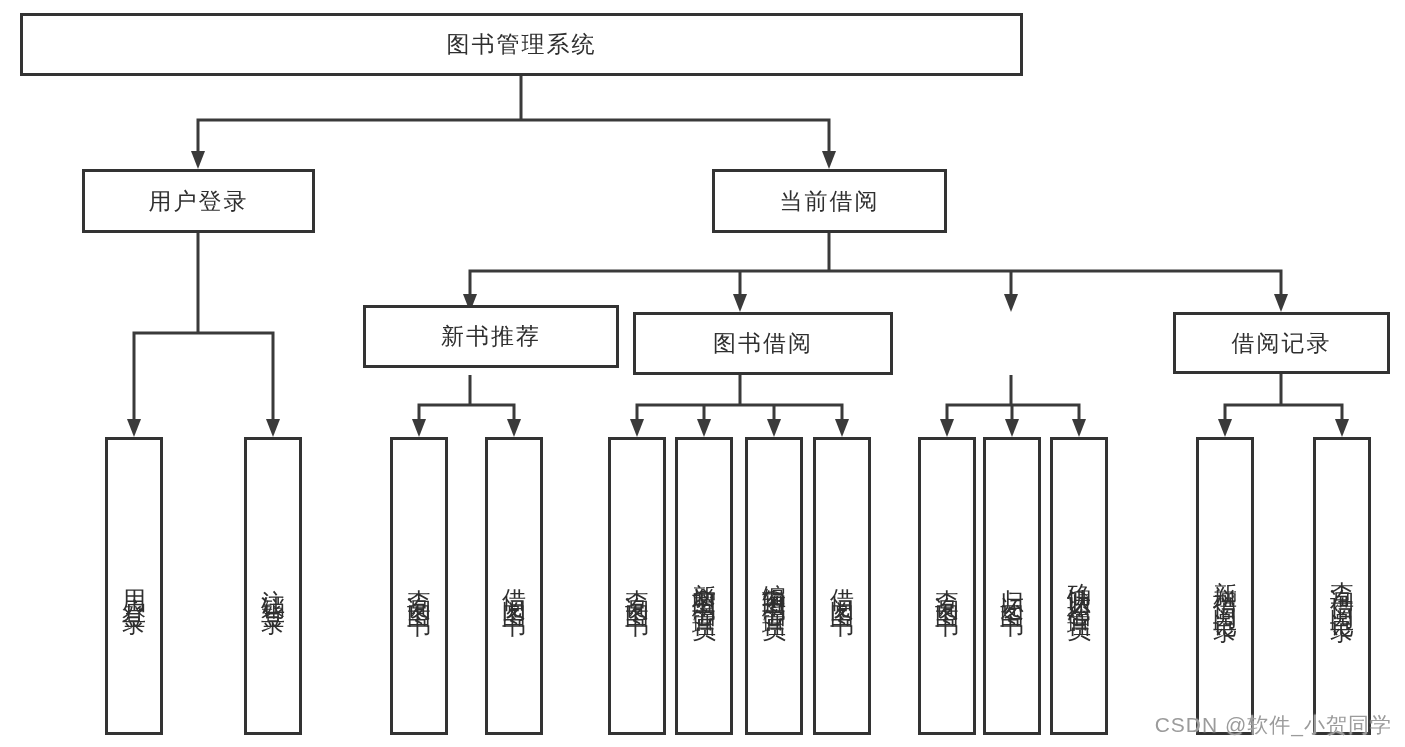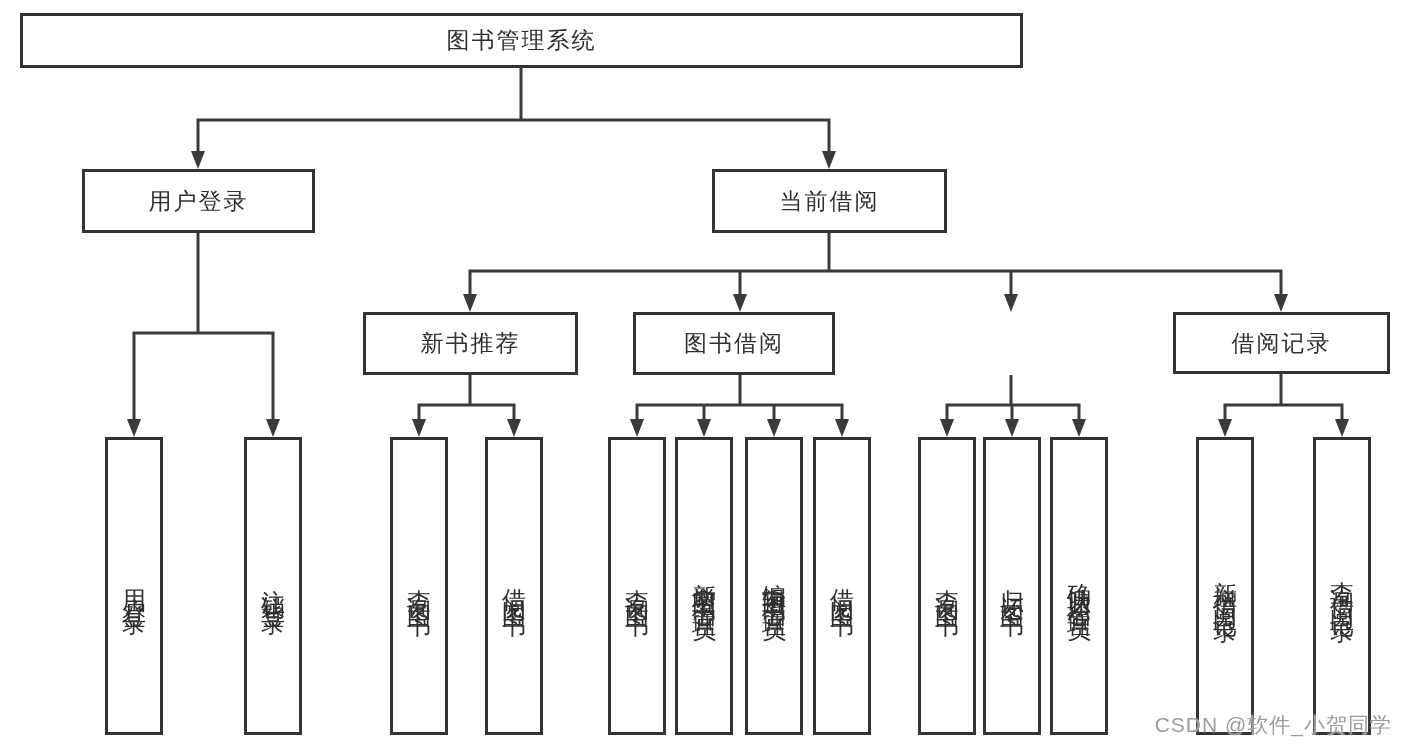--- a/index.html
+++ b/index.html
@@ -90,27 +90,27 @@
       <polygon points="767,419 781,419 774,437"></polygon>
       <polygon points="835,419 849,419 842,437"></polygon>
       <polygon points="940,419 954,419 947,437"></polygon>
       <polygon points="1005,419 1019,419 1012,437"></polygon>
       <polygon points="1072,419 1086,419 1079,437"></polygon>
       <polygon points="1218,419 1232,419 1225,437"></polygon>
       <polygon points="1335,419 1349,419 1342,437"></polygon>
     </g>
   </svg>
 
-  <div class="node h-node" style="left:20px; top:13px; width:1003px; height:55px;">图书管理系统</div>
+  <div class="node h-node" style="left:20px; top:13px; width:1003px; height:63px;">图书管理系统</div>
 
   <div class="node h-node" style="left:82px; top:169px; width:233px; height:64px;">用户登录</div>
   <div class="node h-node" style="left:712px; top:169px; width:235px; height:64px;">当前借阅</div>
 
-  <div class="node h-node" style="left:363px; top:312px; width:215px; height:63px;">新书推荐</div>
-  <div class="node h-node" style="left:633px; top:312px; width:202px; height:63px;text-align:center;">图书借阅</div>
+  <div class="node h-node" style="left:363px; top:305px; width:256px; height:63px;">新书推荐</div>
+  <div class="node h-node" style="left:633px; top:312px; width:260px; height:63px;text-align:center;">图书借阅</div>
   <div class="node h-node" style="left:1173px; top:312px; width:217px; height:62px;">借阅记录</div>
 
   <div class="node v-node" style="left:105px; top:437px; width:58px; height:298px;">用户登录</div>
   <div class="node v-node" style="left:244px; top:437px; width:58px; height:298px;">注销登录</div>
 
   <div class="node v-node" style="left:390px; top:437px; width:58px; height:298px;">查询图书</div>
   <div class="node v-node" style="left:485px; top:437px; width:58px; height:298px;">借阅图书</div>
 
   <div class="node v-node" style="left:608px; top:437px; width:58px; height:298px;">查询图书</div>
   <div class="node v-node" style="left:675px; top:437px; width:58px; height:298px; letter-spacing:5px;">新增图书（管理员）</div>

